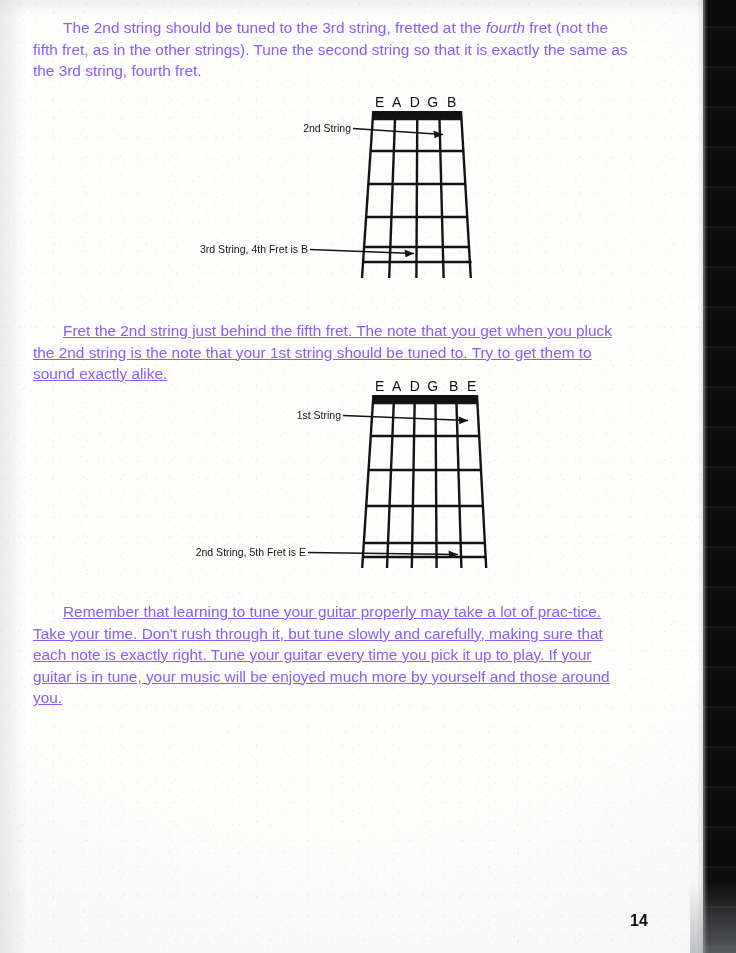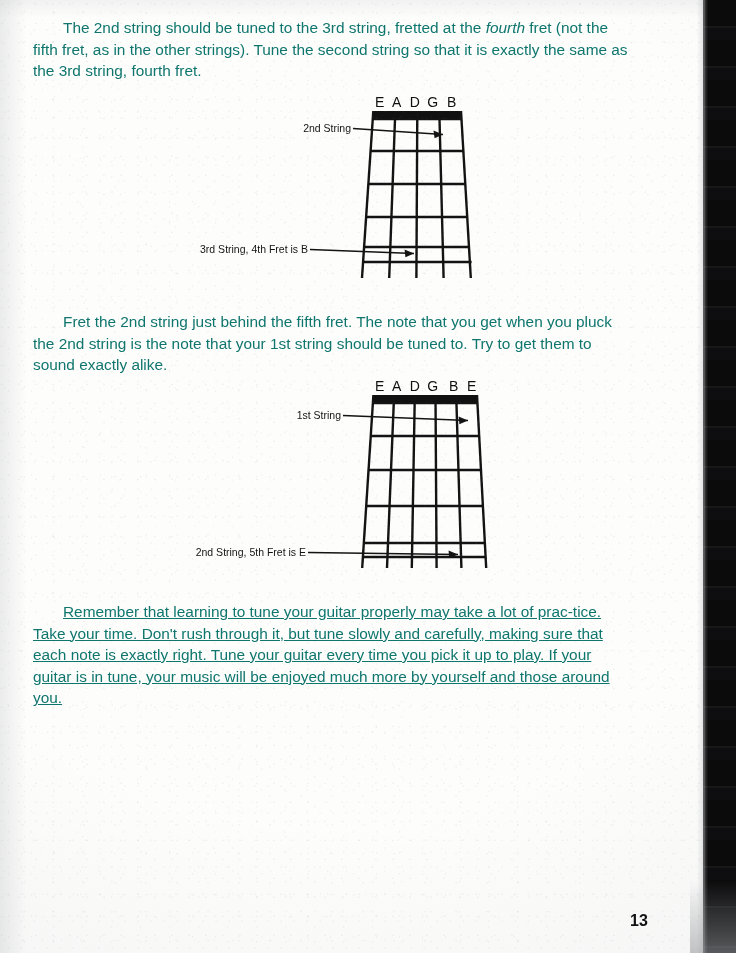--- a/index.html
+++ b/index.html
@@ -77,28 +77,28 @@
     background: linear-gradient(to bottom, rgba(150,152,156,0), rgba(150,152,156,.55));
     pointer-events: none;
   }
 
   
   .para {
     position: absolute;
     font-size: 15.4px;
     line-height: 21.5px;
     letter-spacing: .0px;
-    color: #0f766e;
+    color: #8b5cf6;
     text-align: left;
   }
   .para .ind { padding-left: 30px; }
   .para i { font-style: italic; }
 
   #p1 { left: 33px; top: 17px;  width: 600px; }
-  #p2 { left: 33px; top: 311px; width: 600px; }
+  #p2 { left: 33px; top: 320px; width: 600px; text-decoration: underline; }
   #p3 { left: 33px; top: 601px; width: 588px; text-decoration: underline; }
 
   
   .diagram { position: absolute; }
   #fig1 { left: 196px; top: 92px;  width: 320px; height: 196px; }
   #fig2 { left: 196px; top: 376px; width: 320px; height: 196px; }
 
   .callout {
     font-size: 10.5px;
     fill: #141414;
@@ -219,19 +219,19 @@
       <text class="callout" x="110" y="180" text-anchor="end">2nd String, 5th Fret is E</text>
       <line x1="112" y1="176.5" x2="262" y2="178.5" stroke="#131313" stroke-width="1.7"></line>
       <path d="M262,178.5 L252.6,174.6 L253.2,182.2 Z" fill="#131313"></path>
     </g>
   </svg>
 
   <div class="para" id="p3">
     <span class="ind">Remember that learning to tune your guitar properly may take a lot of prac-tice.  Take your time.  Don't rush through it, but tune slowly and carefully, making sure that each note is exactly right.  Tune your guitar every time you pick it up to play.  If your guitar is in tune, your music will be enjoyed much more by yourself and those around you.</span>
   </div>
 
-  <div id="pagenum">13</div>
+  <div id="pagenum">14</div>
 
   <div id="grain"></div>
   <div id="gutter"></div>
   <div id="gutter-bottom-fade"></div>
 
 </div>
 
 </body></html>

